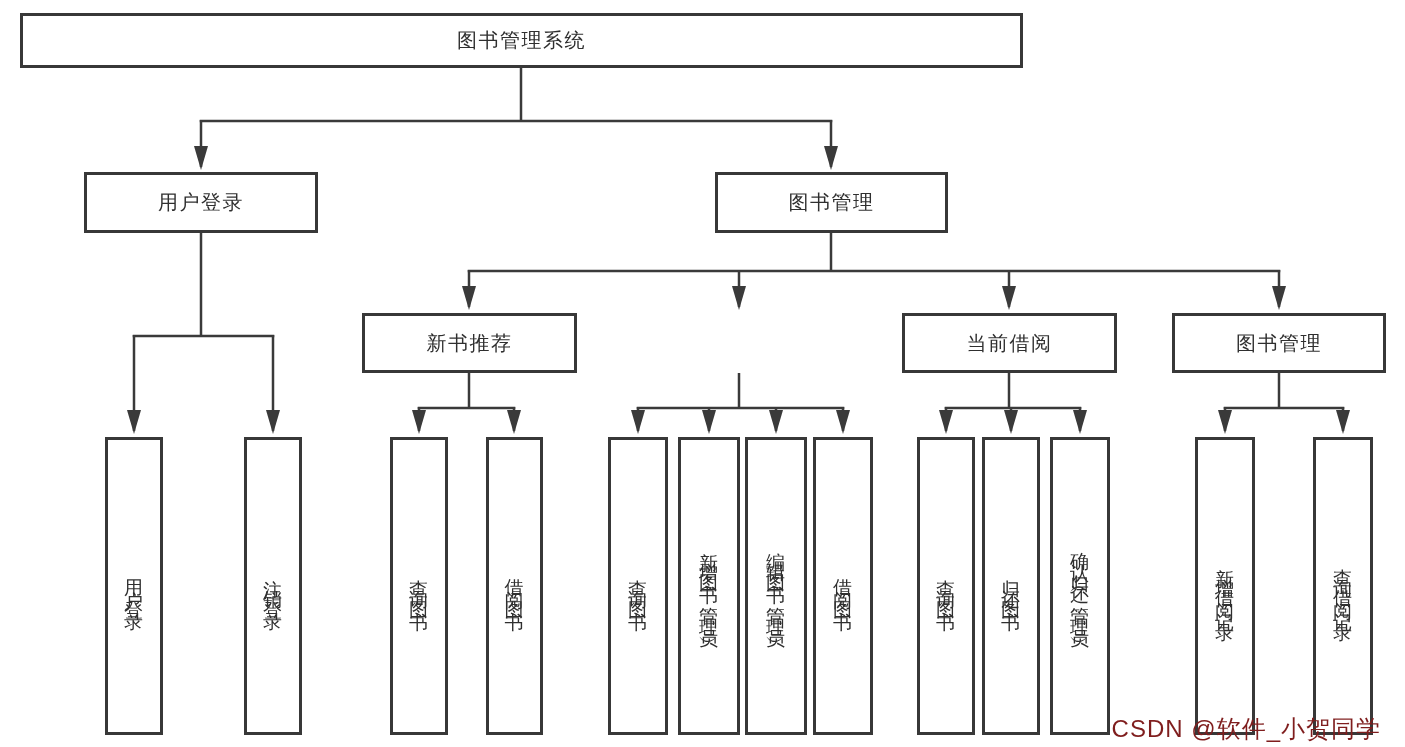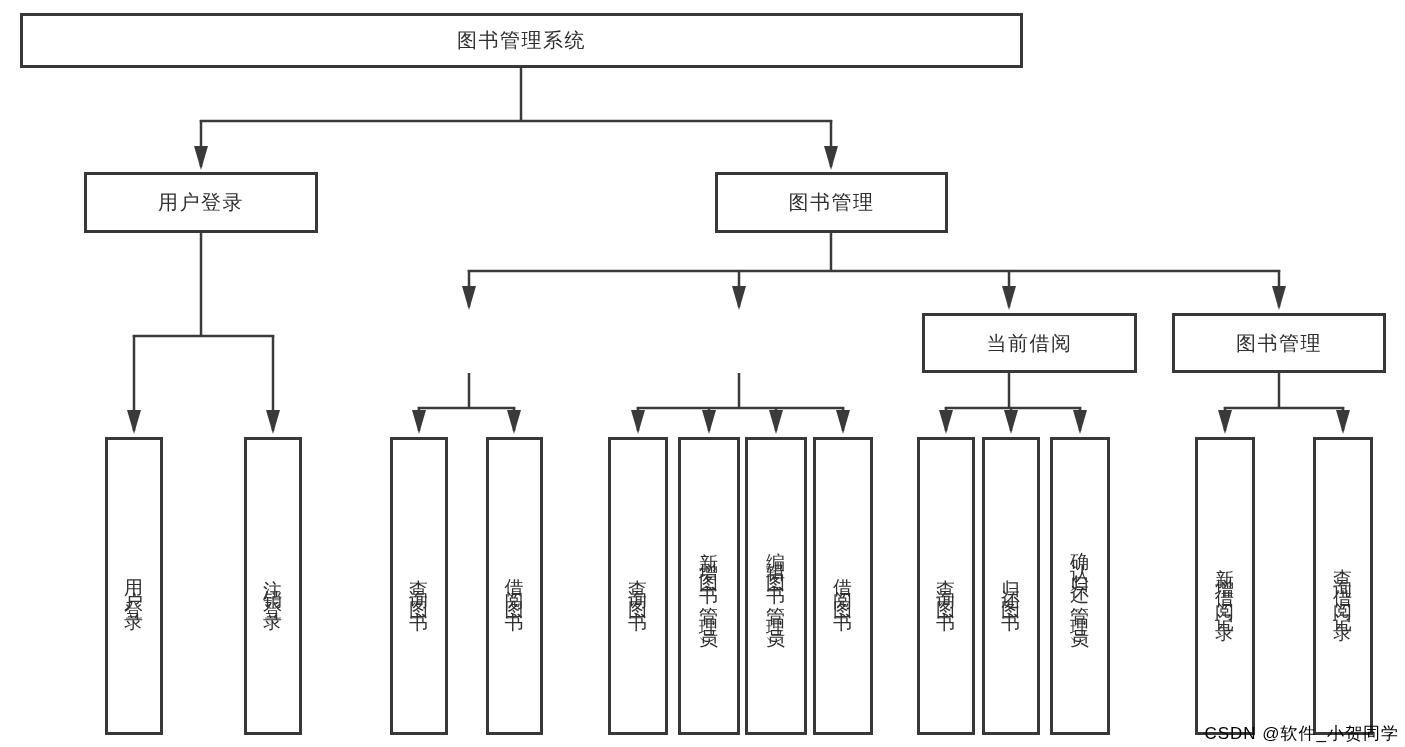--- a/index.html
+++ b/index.html
@@ -9,30 +9,30 @@
   }
   .connectors{position:absolute;left:0;top:0;width:1405px;height:747px;}
   .connectors line{stroke:#3a3a3a;stroke-width:2.5;}
   .node{
     position:absolute;box-sizing:border-box;border:3px solid #383838;background:#ffffff;
     display:flex;align-items:center;justify-content:center;color:#2f2f2f;
   }
   .hnode{font-size:20px;letter-spacing:1.5px;white-space:nowrap;}
   .vnode{writing-mode:vertical-rl;font-size:19px;letter-spacing:11px;line-height:1;}
   .watermark{
-    position:absolute;right:6px;bottom:2px;font-size:17px;color:#000000;
+    position:absolute;right:24px;bottom:2px;font-size:24px;color:#7f1d1d;
     letter-spacing:1px;white-space:nowrap;
   }
   
   .n-root{left:20px;top:13px;width:1003px;height:55px;}
   .n-user-login{left:84px;top:172px;width:234px;height:61px;}
   .n-book-mgmt{left:715px;top:172px;width:233px;height:61px;}
   .n-l3-0{left:362px;top:313px;width:215px;height:60px;}
   .n-l3-1{left:632px;top:313px;width:215px;height:60px;}
-  .n-l3-2{left:902px;top:313px;width:215px;height:60px;margin-left:20px;}
+  .n-l3-2{left:902px;top:313px;width:215px;height:60px;}
   .n-l3-3{left:1172px;top:313px;width:214px;height:60px;}
   .leaf{top:437px;height:298px;}
   .n-ul-0{left:105px;width:58px;}
   .n-ul-1{left:244px;width:58px;}
   .n-nb-0{left:390px;width:58px;}
   .n-nb-1{left:486px;width:57px;}
   .n-bb-0{left:608px;width:60px;}
   .n-bb-1{left:678px;width:62px;}
   .n-bb-2{left:745px;width:62px;}
   .n-bb-3{left:813px;width:60px;}
@@ -107,20 +107,21 @@
       <line x1="1225" y1="407" x2="1225" y2="431" marker-end="url(#arrow)"></line>
       <line x1="1343" y1="407" x2="1343" y2="431" marker-end="url(#arrow)"></line>
     </g>
   </svg>
 
   <div class="node hnode n-root">图书管理系统</div>
 
   <div class="node hnode n-user-login">用户登录</div>
   <div class="node hnode n-book-mgmt">图书管理</div>
 
+  <div class="node hnode n-l3-0">新书推荐</div>
   <div class="node hnode n-l3-2">当前借阅</div>
   <div class="node hnode n-l3-3">图书管理</div>
 
   <div class="node vnode leaf n-ul-0">用户登录</div>
   <div class="node vnode leaf n-ul-1">注销登录</div>
 
   <div class="node vnode leaf n-nb-0">查询图书</div>
   <div class="node vnode leaf n-nb-1">借阅图书</div>
 
   <div class="node vnode leaf n-bb-0">查询图书</div>

